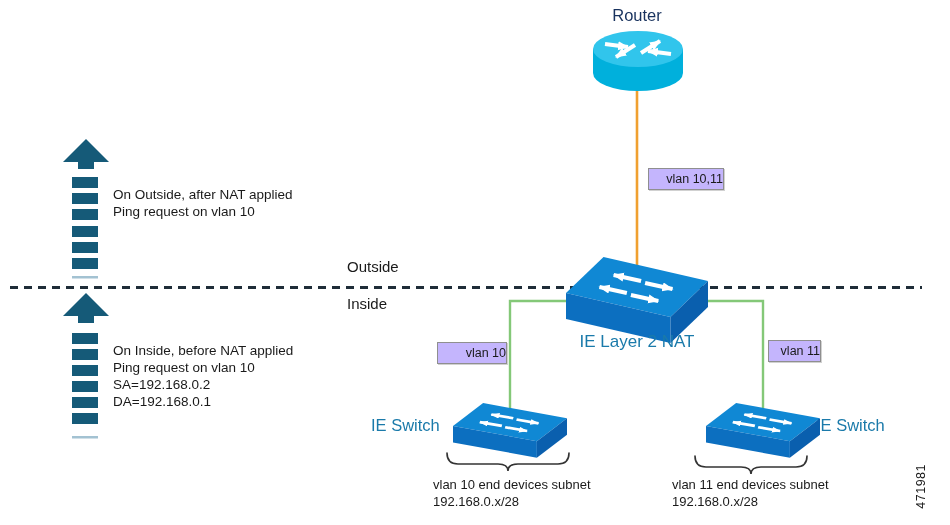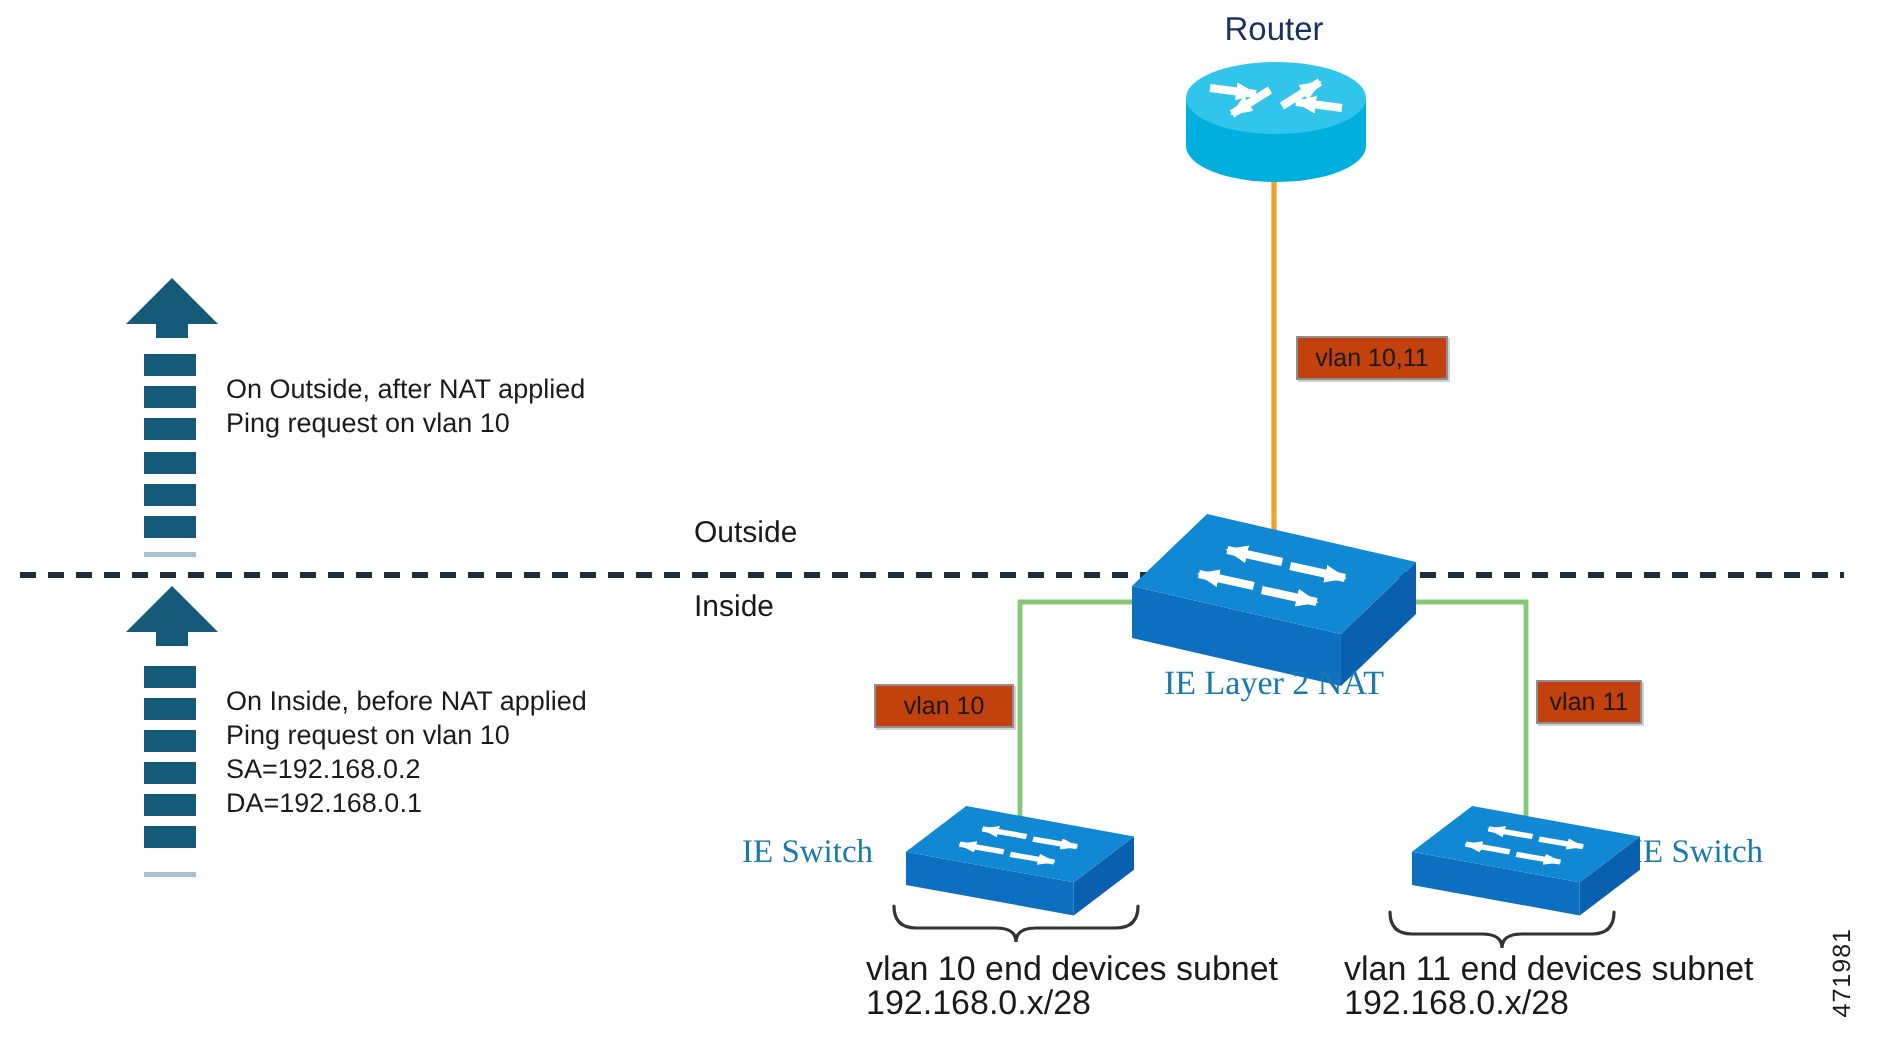--- a/index.html
+++ b/index.html
@@ -3,30 +3,30 @@
 <meta charset="utf-8">
 <style>
   html,body{margin:0;padding:0;background:#ffffff;}
   #canvas{
     position:relative;width:950px;height:525px;background:#ffffff;overflow:hidden;
     font-family:"Liberation Sans","DejaVu Sans",sans-serif;color:#1a1a1a;
   }
   .abs{position:absolute;}
   .lbl{white-space:nowrap;}
   .navy{color:#18325e;font-size:16.5px;}
-  .teal{color:#1a7aaa;font-size:16.5px;font-family:Liberation Serif, serif;}
+  .teal{color:#1a7aaa;font-size:16.5px;}
   .zone{font-size:15px;color:#1a1a1a;}
   .anno{font-size:13.5px;line-height:17px;color:#1a1a1a;margin-top:12px;}
   .tag{
-    position:absolute;background:#c2410c;border:1px solid #8f8f8f;
+    position:absolute;background:#c4b5fd;border:1px solid #8f8f8f;
     box-shadow:1px 1px 0 rgba(0,0,0,0.18);
-    font-size:12.5px;color:#1a1a1a;text-align:center;line-height:21px;height:22px;
+    font-size:12.5px;color:#1a1a1a;text-align:right;line-height:21px;height:22px;
     box-sizing:border-box;
   }
-  .subnet{font-size:17px;line-height:16.5px;color:#1a1a1a;}
+  .subnet{font-size:13px;line-height:16.5px;color:#1a1a1a;}
   #divider{
     position:absolute;left:10px;top:286px;width:912px;height:3px;
     background:repeating-linear-gradient(90deg,#1f2d38 0 8px,transparent 8px 14px);
   }
   #figure-id{
     position:absolute;left:914px;top:464px;font-size:12.5px;color:#1a1a1a;
     writing-mode:vertical-rl;transform:rotate(180deg);letter-spacing:0.5px;
   }
 </style>
 </head>

